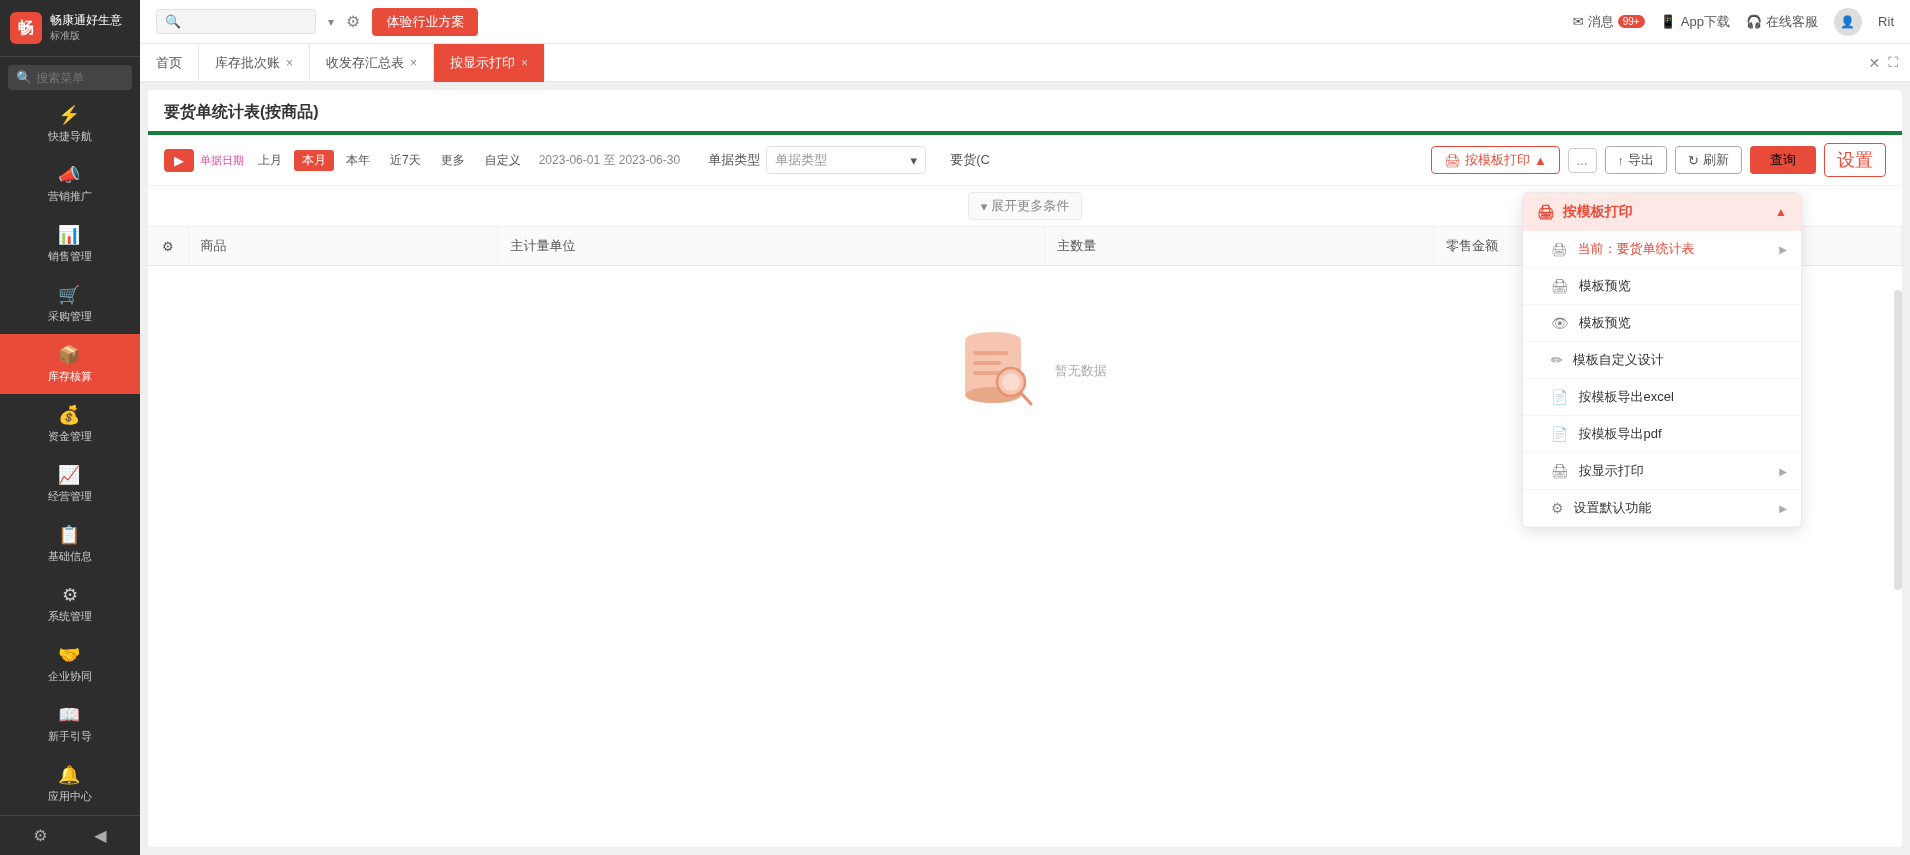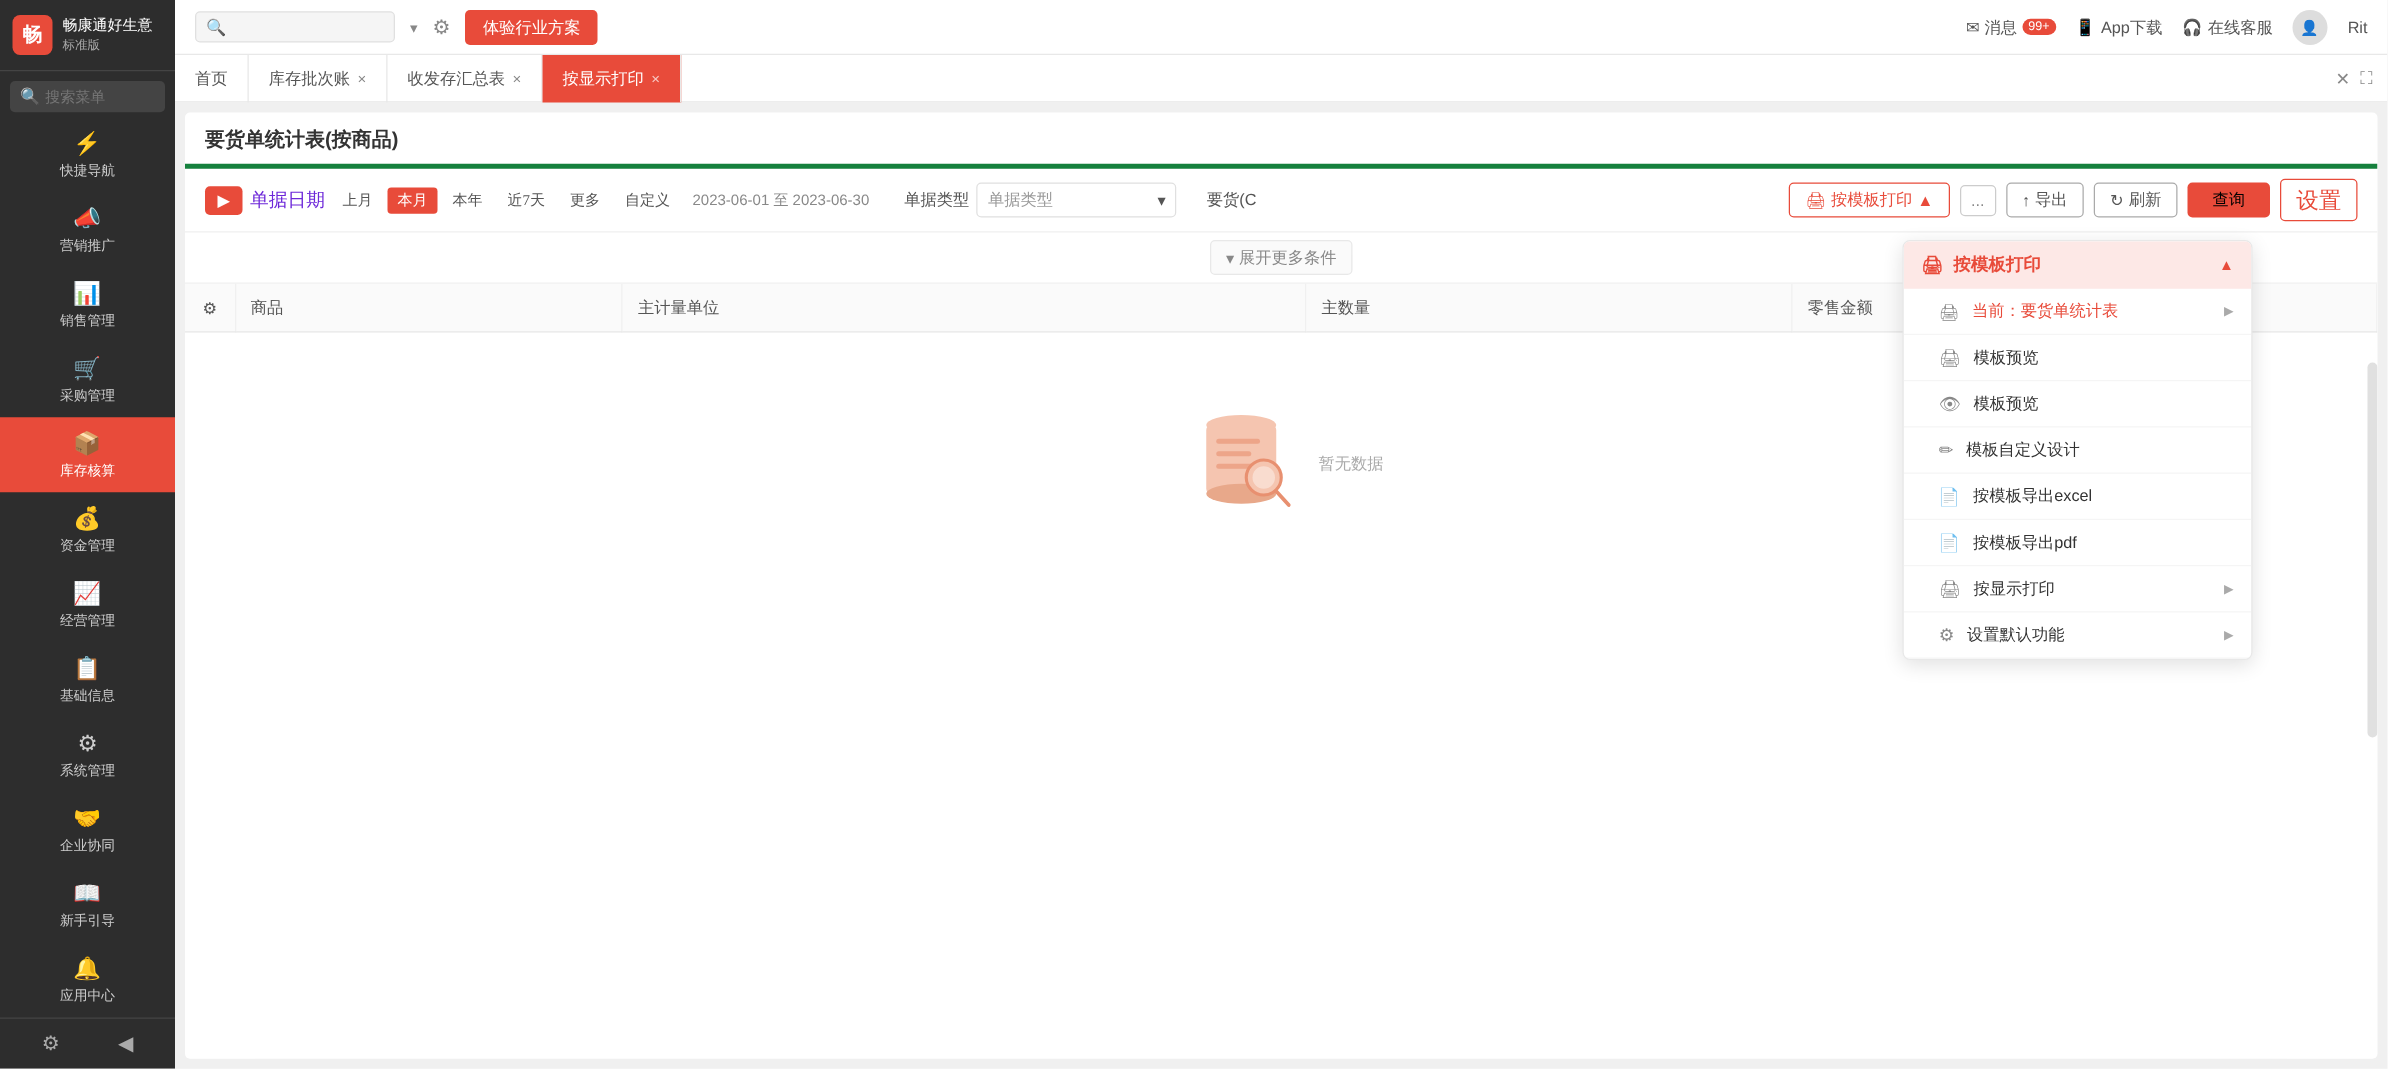--- a/index.html
+++ b/index.html
@@ -165,21 +165,21 @@
       background: transparent; border: 1px solid #e84b3a; color: #e84b3a;
       border-radius: 4px; padding: 4px 12px; font-size: 18px; cursor: pointer; font-family: inherit;
     }
     .btn-dots {
       background: transparent; border: 1px solid #ccc; color: #888;
       border-radius: 4px; padding: 4px 8px; font-size: 13px; cursor: pointer; font-family: inherit;
     }
     .date-btns { display: flex; align-items: center; gap: 4px; }
     .date-btn {
       padding: 2px 8px; border-radius: 3px; cursor: pointer; font-size: 12px;
-      background: transparent; border: none; color: #555; font-family: Liberation Serif, serif;
+      background: transparent; border: none; color: #555; font-family: Liberation Sans, sans-serif;
     }
     .date-btn.active { background: #e84b3a; color: #fff; }
     .date-range { font-size: 12px; color: #888; margin-left: 4px; }
     .filter-type-select {
       border: 1px solid #e0e0e0; border-radius: 4px; padding: 4px 8px;
       font-size: 13px; color: #555; display: flex; align-items: center;
       gap: 4px; cursor: pointer; min-width: 160px; background: #fff;
     }
     .filter-expand {
       display: flex; align-items: center; gap: 4px;
@@ -400,21 +400,21 @@
 
     <div class="page-header">
       <span class="page-title">要货单统计表(按商品)</span>
     </div>
 
     <div class="toolbar">
       <div class="toolbar-section">
         <button style="background:#e84b3a;color:#fff;border:none;border-radius:4px;padding:4px 10px;cursor:pointer;font-family:inherit;font-size:13px;display:flex;align-items:center;gap:4px;">
           <span>▶</span>
         </button>
-        <span style="color:#6d28d9;font-size:15px;">
+        <span style="color:#ec4899;font-size:11px;">
           <span>单据日期</span>
         </span>
         <div class="date-btns">
           <button class="date-btn">上月</button>
           <button class="date-btn active">本月</button>
           <button class="date-btn">本年</button>
           <button class="date-btn">近7天</button>
           <button class="date-btn">更多</button>
           <button class="date-btn">自定义</button>
         </div>

